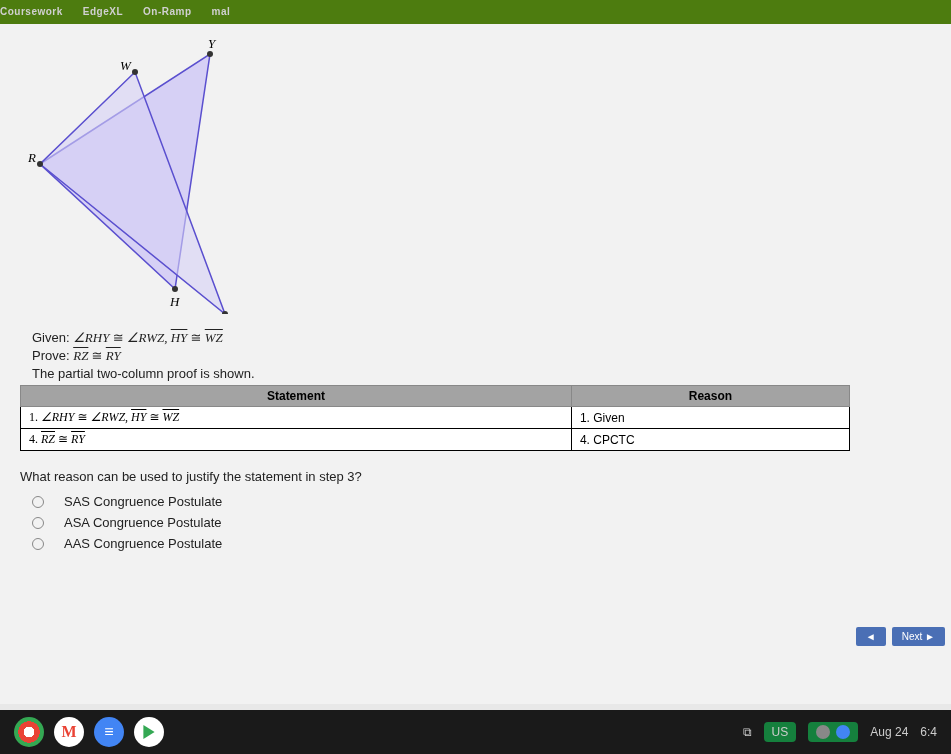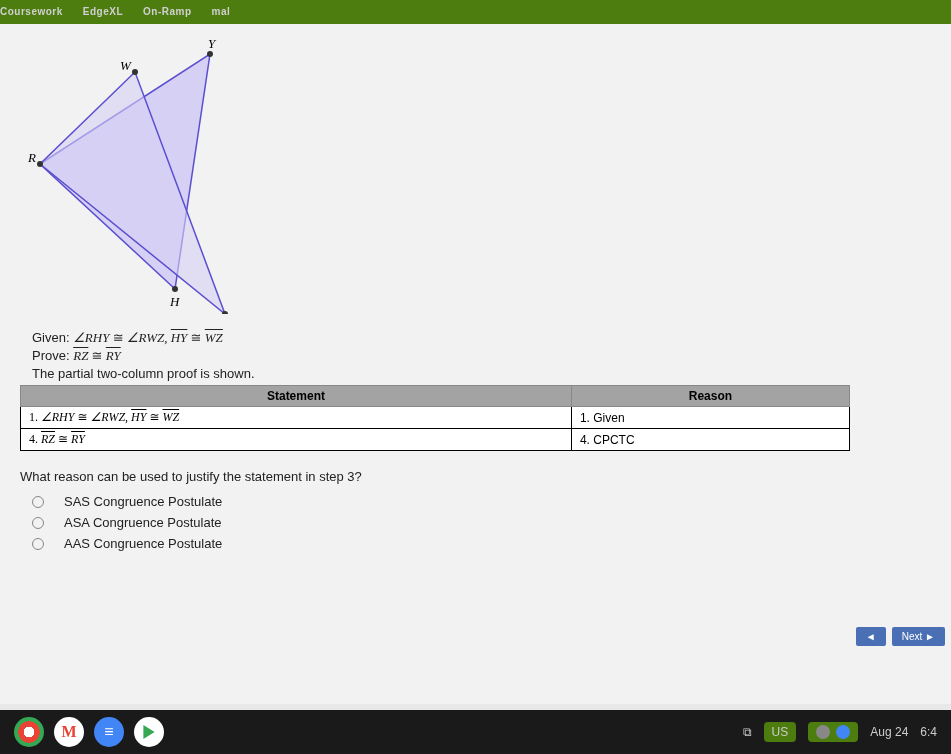--- a/index.html
+++ b/index.html
@@ -134,21 +134,21 @@
   .tb-icon {
     width: 30px; height: 30px; border-radius: 50%;
     display: flex; align-items: center; justify-content: center;
     font-size: 16px; color: #fff;
   }
   .tb-chrome { background: radial-gradient(circle,#fff 25%,#ea4335 26% 50%,#34a853 51% 75%,#fbbc05 76%); }
   .tb-gmail { background:#fff; color:#ea4335; font-weight:bold; font-family:serif;}
   .tb-docs { background:#4285f4;}
   .tb-play { background:#fff;}
   .tb-right { display:flex; align-items:center; gap:12px; color:#ccc; font-size:12px;}
-  .pill { background:#4d7c0f; padding:3px 8px; border-radius:4px; display:flex; align-items:center; gap:6px;}
+  .pill { background:#15803d; padding:3px 8px; border-radius:4px; display:flex; align-items:center; gap:6px;}
   .circle-sm{width:14px;height:14px;border-radius:50%;display:inline-block;}
 </style>
 </head>
 <body>
 
 <div class="top-bar">
   <span>Coursework</span>
   <span>EdgeXL</span>
   <span>On-Ramp</span>
   <span>mal</span>

